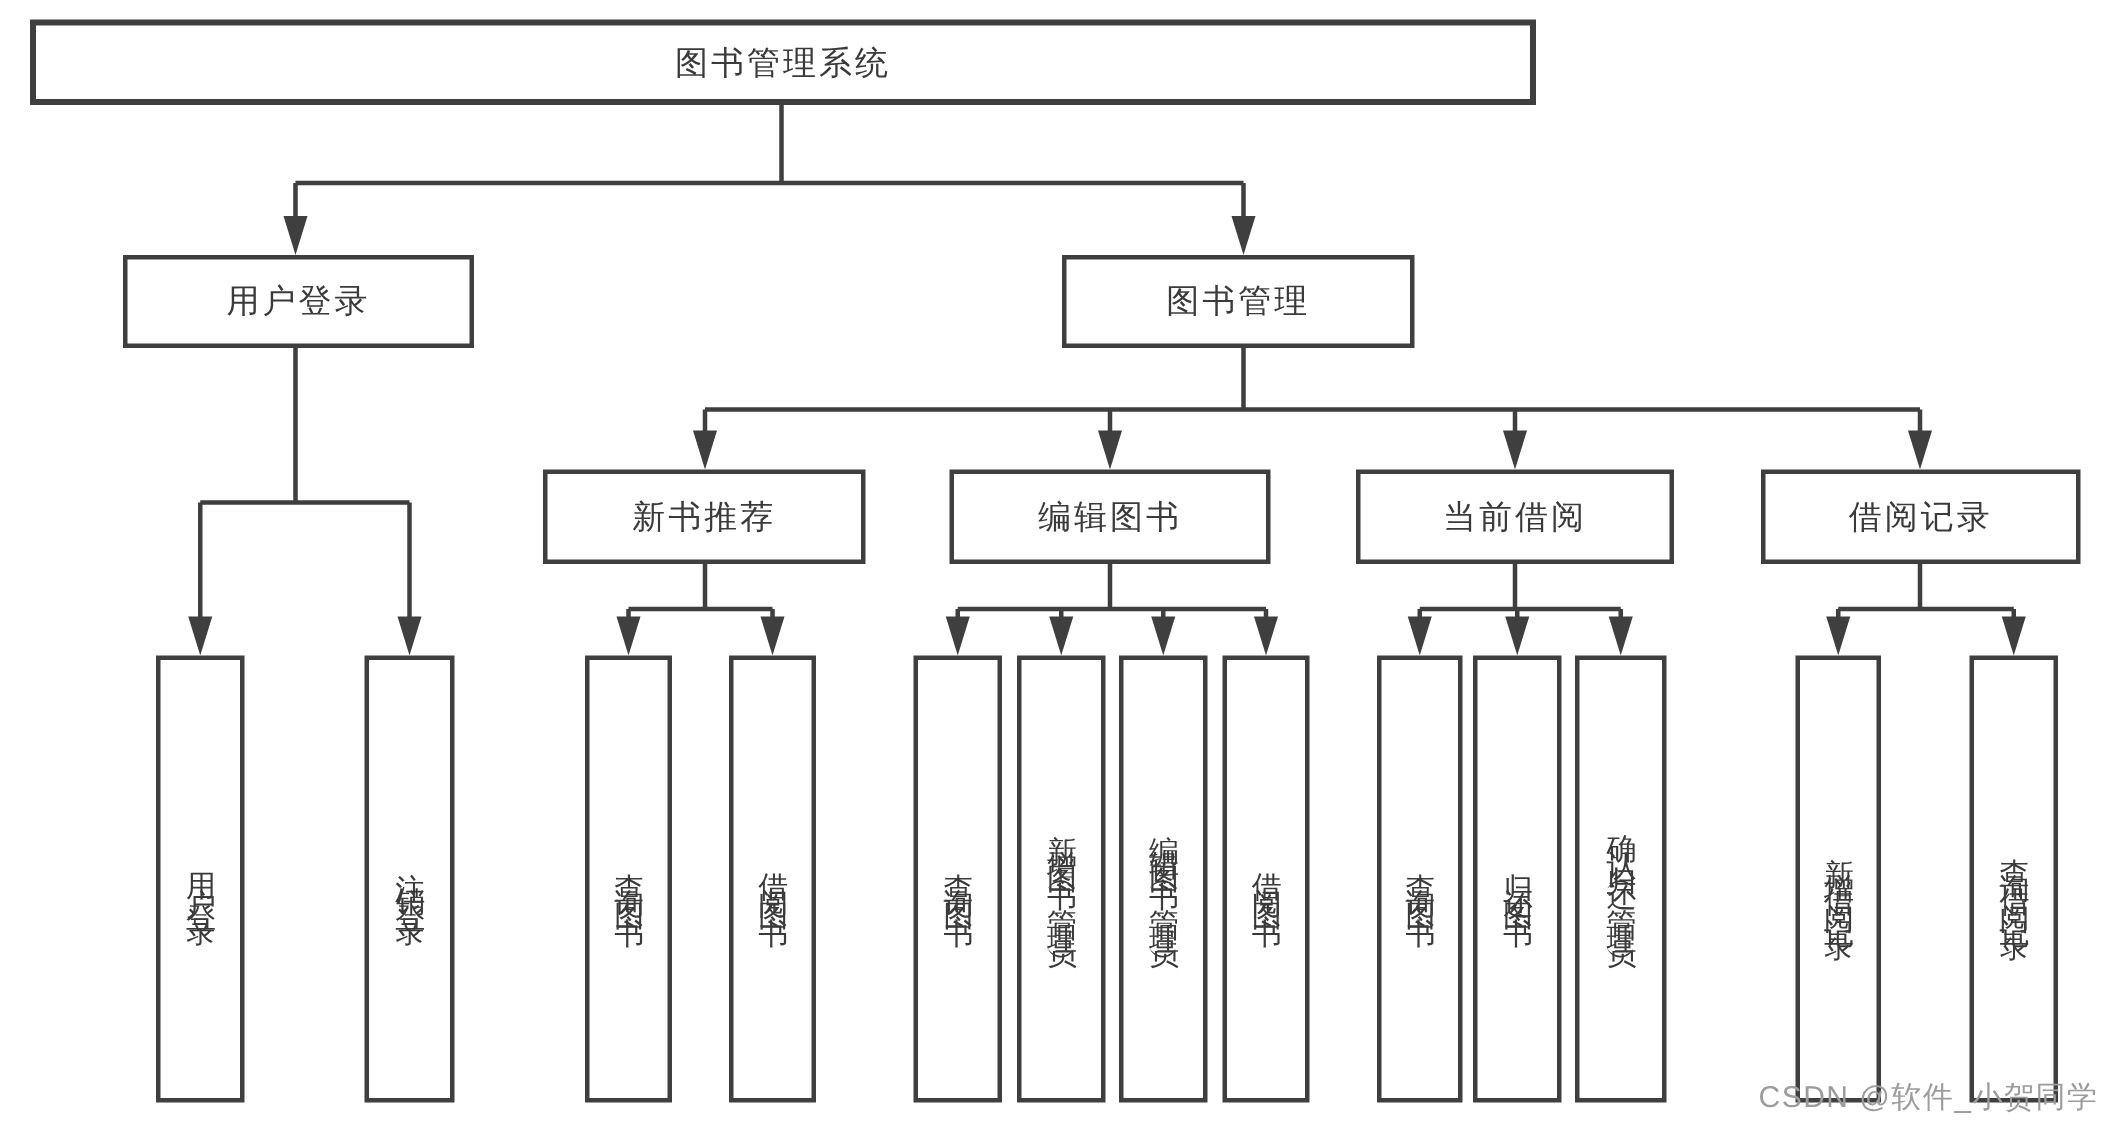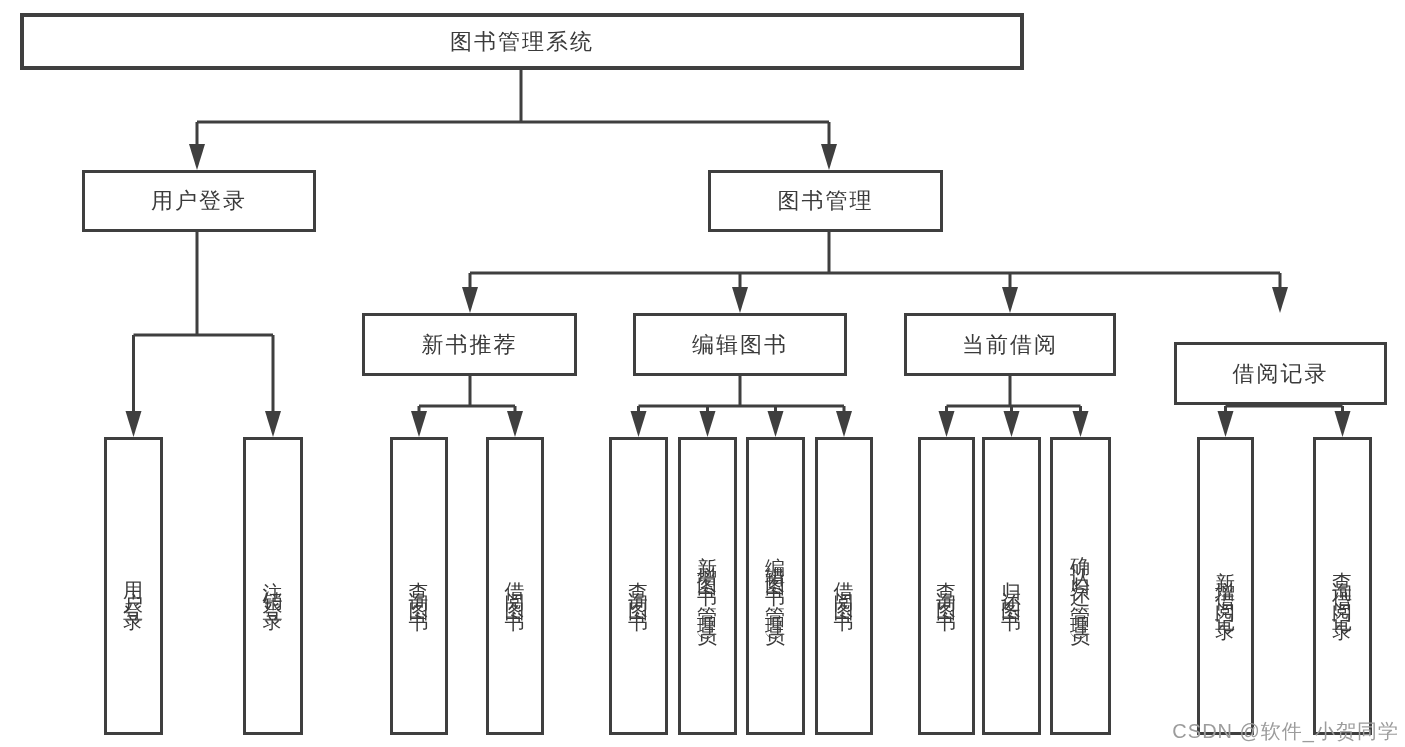--- a/index.html
+++ b/index.html
@@ -114,21 +114,21 @@
 
   <div class="hbox" style="left:362px;top:313px;width:215px;height:63px;">
     <span>新书推荐</span>
   </div>
   <div class="hbox" style="left:633px;top:313px;width:214px;height:63px;">
     <span>编辑图书</span>
   </div>
   <div class="hbox" style="left:904px;top:313px;width:212px;height:63px;">
     <span>当前借阅</span>
   </div>
-  <div class="hbox" style="left:1174px;top:313px;width:213px;height:63px;margin-top:29px;">
+  <div class="hbox" style="left:1174px;top:313px;width:213px;height:63px;">
     <span>借阅记录</span>
   </div>
 
   <div class="vbox" style="left:104px;top:437px;width:59px;height:298px;">
     <span>用户登录</span>
   </div>
   <div class="vbox" style="left:243px;top:437px;width:60px;height:298px;">
     <span>注销登录</span>
   </div>
 

